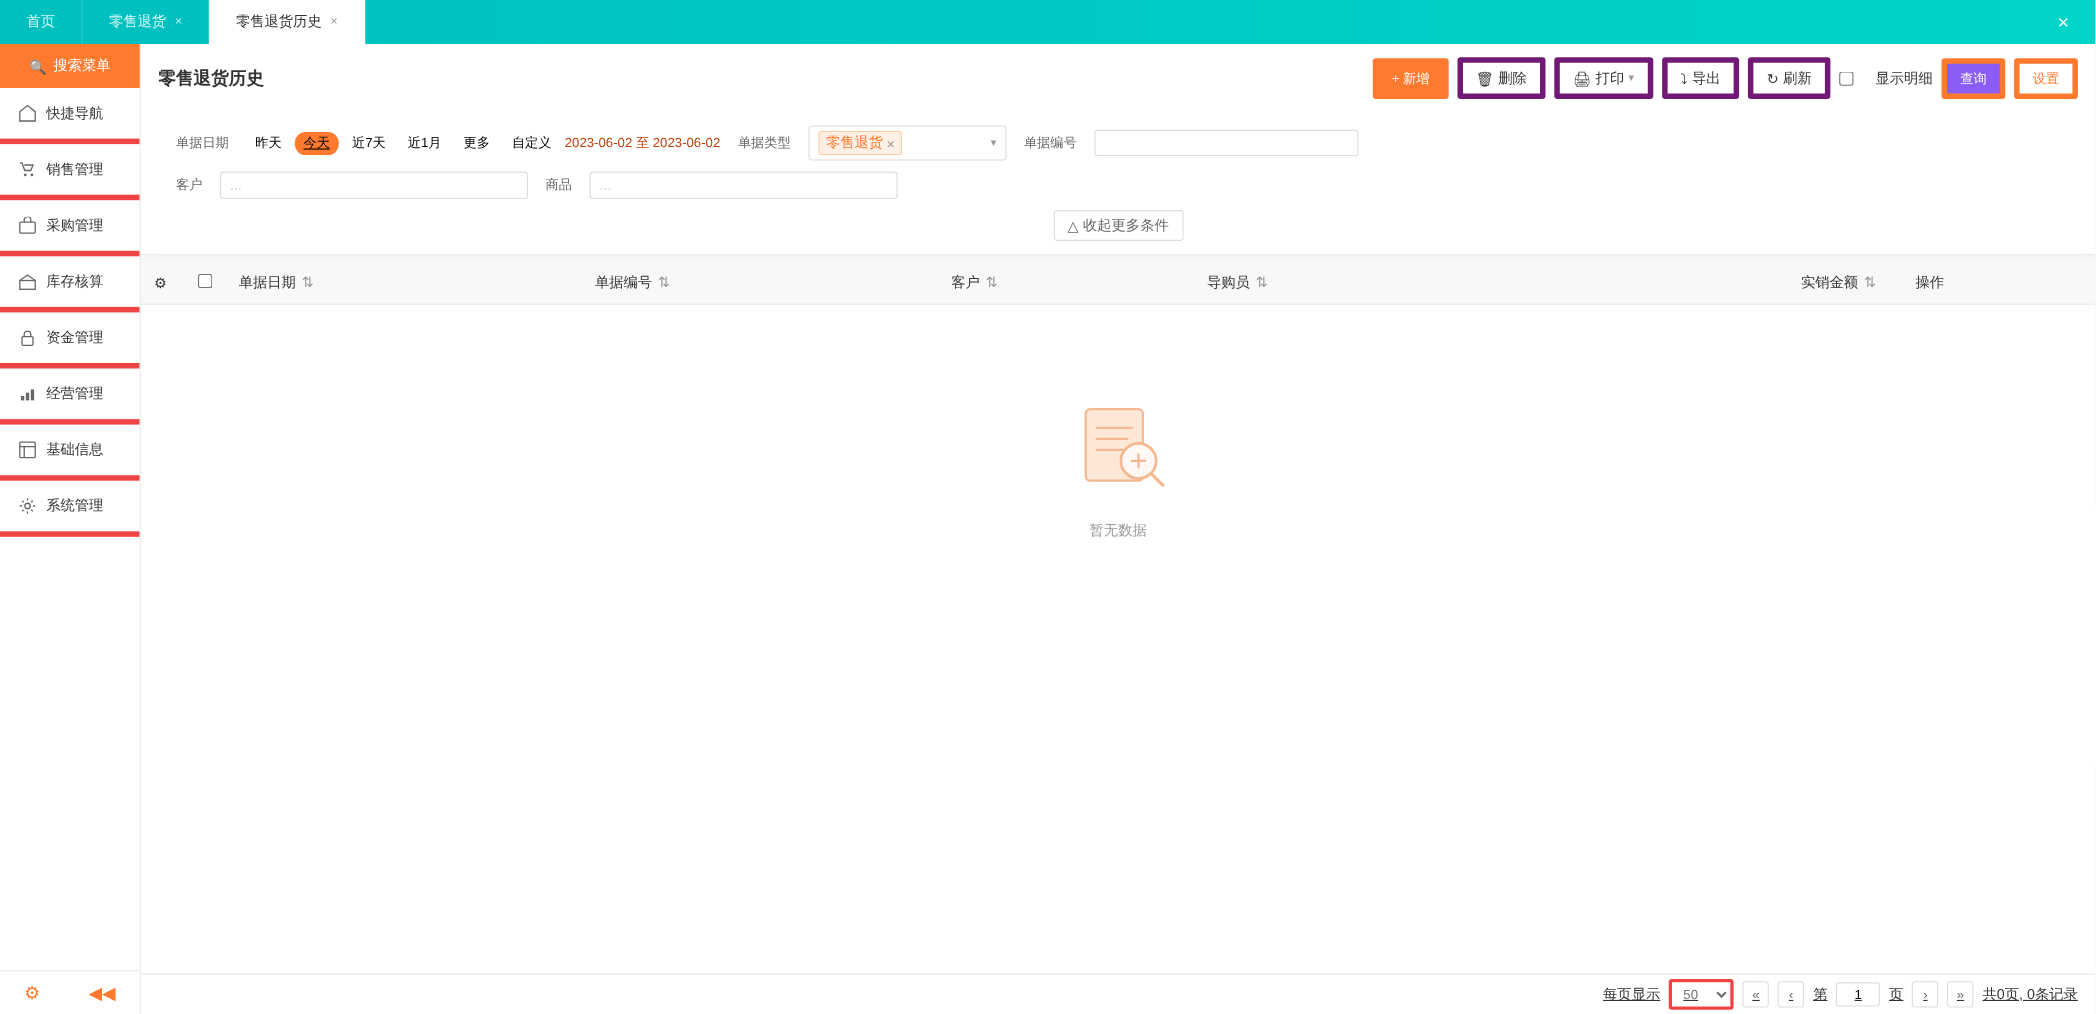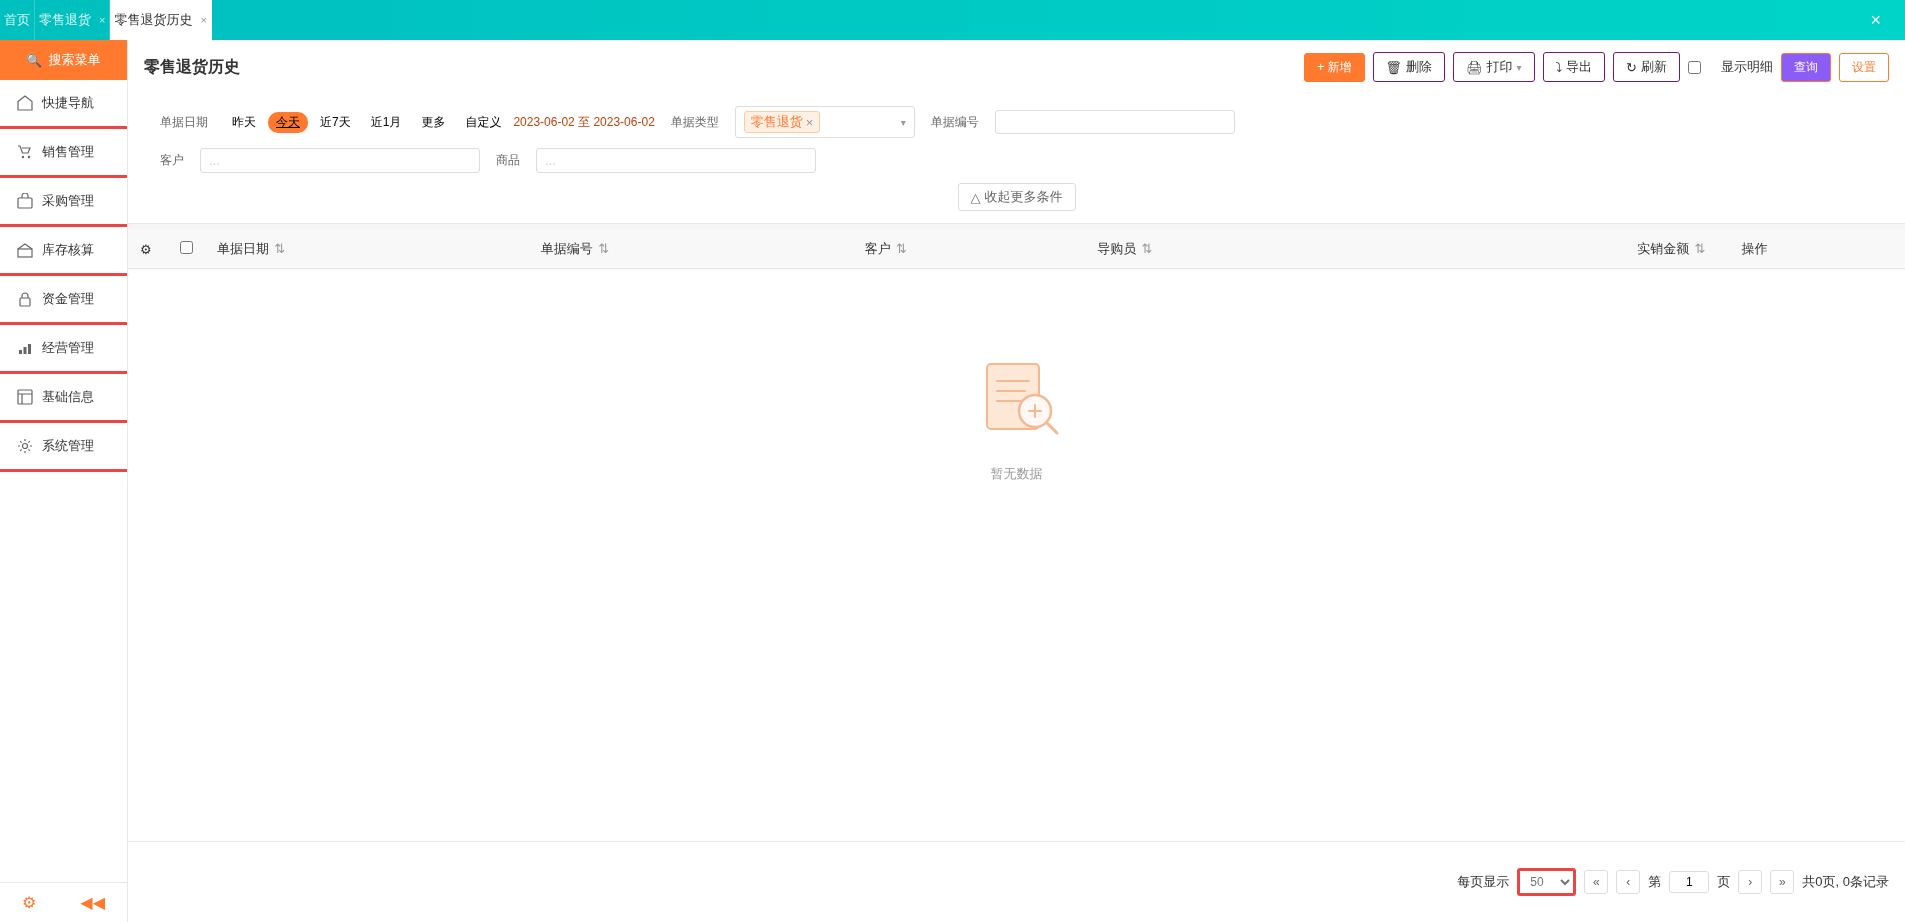--- a/index.html
+++ b/index.html
@@ -16,21 +16,21 @@
     }
     .top-bar-tabs {
       display: flex;
       align-items: stretch;
       height: 100%;
       flex: 1;
     }
     .tab-item {
       display: flex;
       align-items: center;
-      padding: 0 4px;
+      padding: 0 24px;
       cursor: pointer;
       color: rgba(255,255,255,0.85);
       font-size: 13px;
       border-right: 1px solid rgba(255,255,255,0.2);
       height: 100%;
       gap: 6px;
     }
     .tab-item.active {
       background: #fff;
       color: #333;
@@ -85,21 +85,21 @@
       flex: 1;
       overflow-y: auto;
     }
     .nav-item {
       display: flex;
       align-items: center;
       gap: 8px;
       padding: 14px 16px;
       cursor: pointer;
       color: #333;
-      border-bottom: 3px solid #ef4444;
+      border-bottom: 5px solid #ef4444;
       font-size: 13px;
     }
     .nav-item .nav-icon {
       width: 18px;
       height: 18px;
       display: flex;
       align-items: center;
       justify-content: center;
       color: #666;
     }
@@ -150,21 +150,21 @@
       align-items: center;
     }
     .btn {
       display: flex;
       align-items: center;
       gap: 4px;
       padding: 5px 12px;
       border-radius: 3px;
       cursor: pointer;
       font-size: 12px;
-      border: 1px solid #701a75;
+      border: 5px solid #701a75;
       background: #fff;
       color: #333;
     }
     .btn-primary {
       background: #ff7a2f;
       color: #fff;
       border-color: #ff7a2f;
     }
     .btn-setting {
       background: #fff;
@@ -314,27 +314,28 @@
       width: 100px;
       height: 100px;
       margin-bottom: 16px;
     }
 
     
     .pagination-bar {
       display: flex;
       align-items: center;
       justify-content: flex-end;
-      padding: 26px 16px;
+      padding: 4px 16px;
       background: #fff;
       border-top: 1px solid #e8e8e8;
       gap: 8px;
       font-size: 12px;
       color: #333;
       flex-shrink: 0;
+      text-decoration: underline;
     }
     .page-size-select {
       border: 3px solid #ef4444;
       border-radius: 3px;
       padding: 3px 6px;
       font-size: 12px;
       color: #737373;
       background: #fff;
     }
     .page-btn {

